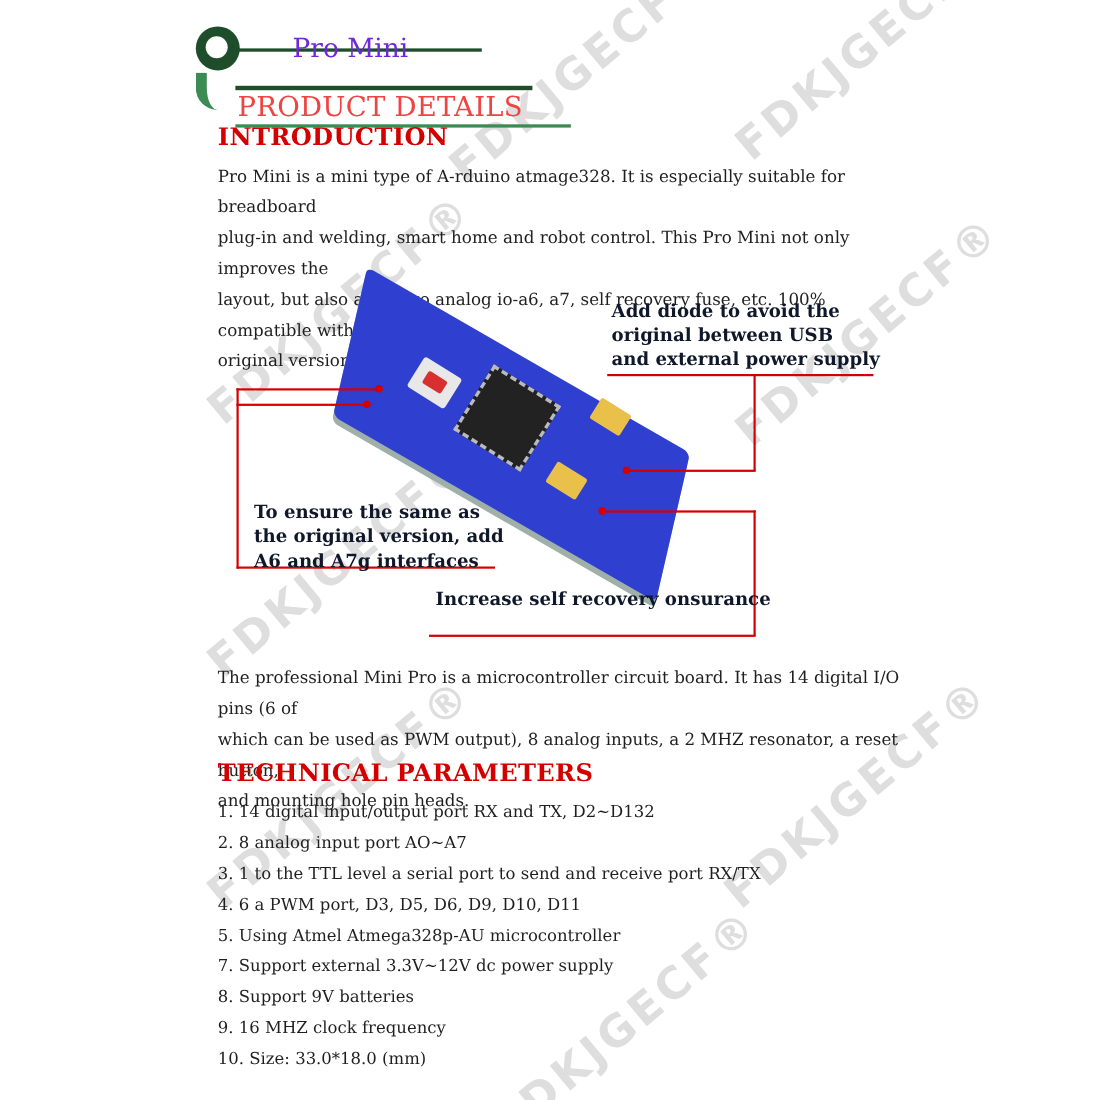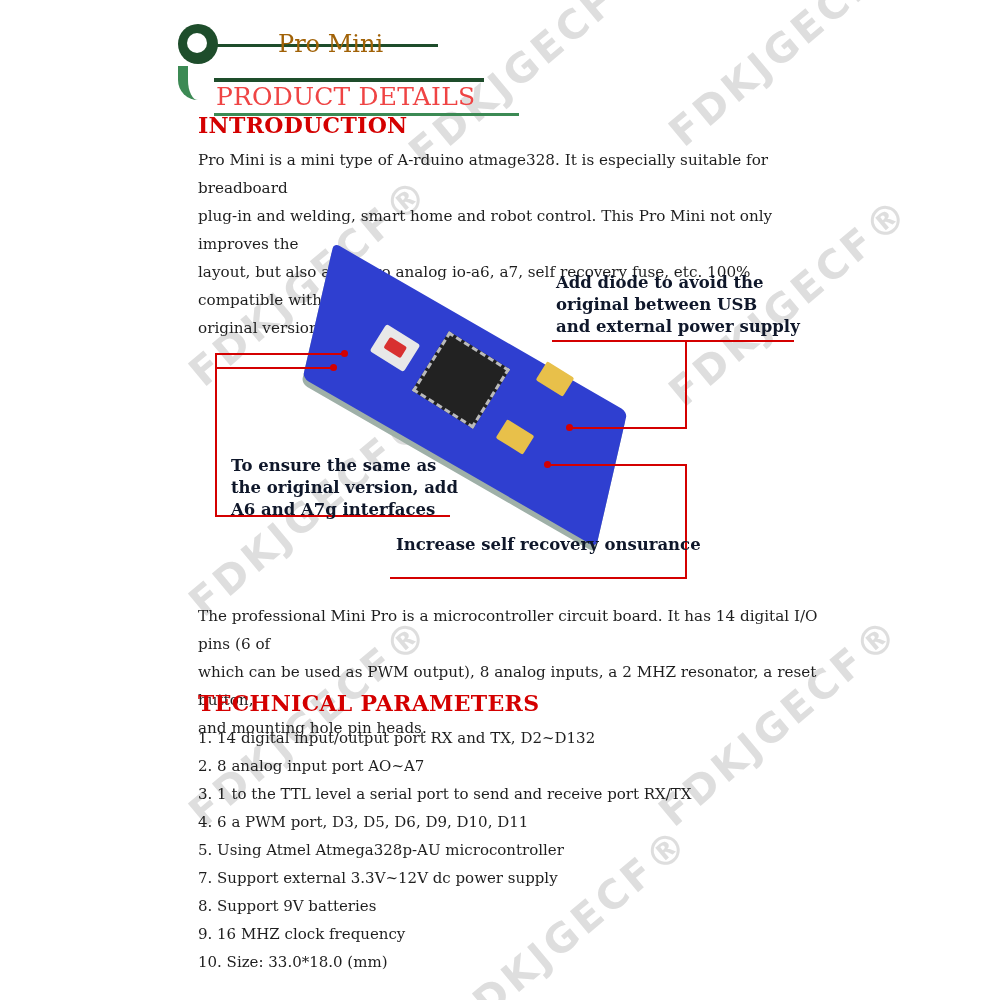--- a/index.html
+++ b/index.html
@@ -15,21 +15,21 @@
   .hdr { position: absolute; left: 178px; top: 20px; width: 340px; height: 80px; }
   .hdr .ring { position: absolute; left: 0; top: 4px; width: 40px; height: 40px; border-radius: 50%;
                background: #1e4d2b; }
   .hdr .ring::after { content: ""; position: absolute; left: 9px; top: 9px; width: 20px; height: 20px;
                border-radius: 50%; background: #fff; }
   .hdr .hook { position: absolute; left: 0; top: 46px; width: 24px; height: 34px; border-radius: 0 0 0 20px;
                border-left: 10px solid #3c8a54; border-bottom: 0; }
   .hdr .line1 { position: absolute; left: 36px; top: 24px; width: 224px; height: 3px; background: #1e4d2b; }
   .hdr .line2 { position: absolute; left: 36px; top: 58px; width: 270px; height: 4px; background: #1e4d2b; }
   .hdr .line3 { position: absolute; left: 36px; top: 93px; width: 305px; height: 3px; background: #3c8a54; }
-  .hdr .t1 { position: absolute; left: 100px; top: 10px; font-size: 24px; color: #a16207; }
+  .hdr .t1 { position: absolute; left: 88px; top: 10px; font-size: 24px; color: #6d28d9; }
   .hdr .t2 { position: absolute; left: 38px; top: 62px; font-size: 25px; color: #ef4444; letter-spacing: 0.2px; }
 
   .h-red { position: absolute; left: 198px; font-size: 22px; font-weight: bold; color: #d40000; letter-spacing: 0.3px; }
   .para { position: absolute; left: 198px; width: 640px; font-size: 15.2px; line-height: 28px; color: #1e1e1e; }
 
   
   .board-wrap { position: absolute; left: 295px; top: 280px; width: 360px; height: 240px; }
   .pcb { position: absolute; left: 20px; top: 40px; width: 300px; height: 150px; background: #2f3fd0;
          transform: skewY(20deg) rotate(12deg); transform-origin: center; border-radius: 6px;
          box-shadow: 0 6px 0 #9fb0a8; }

